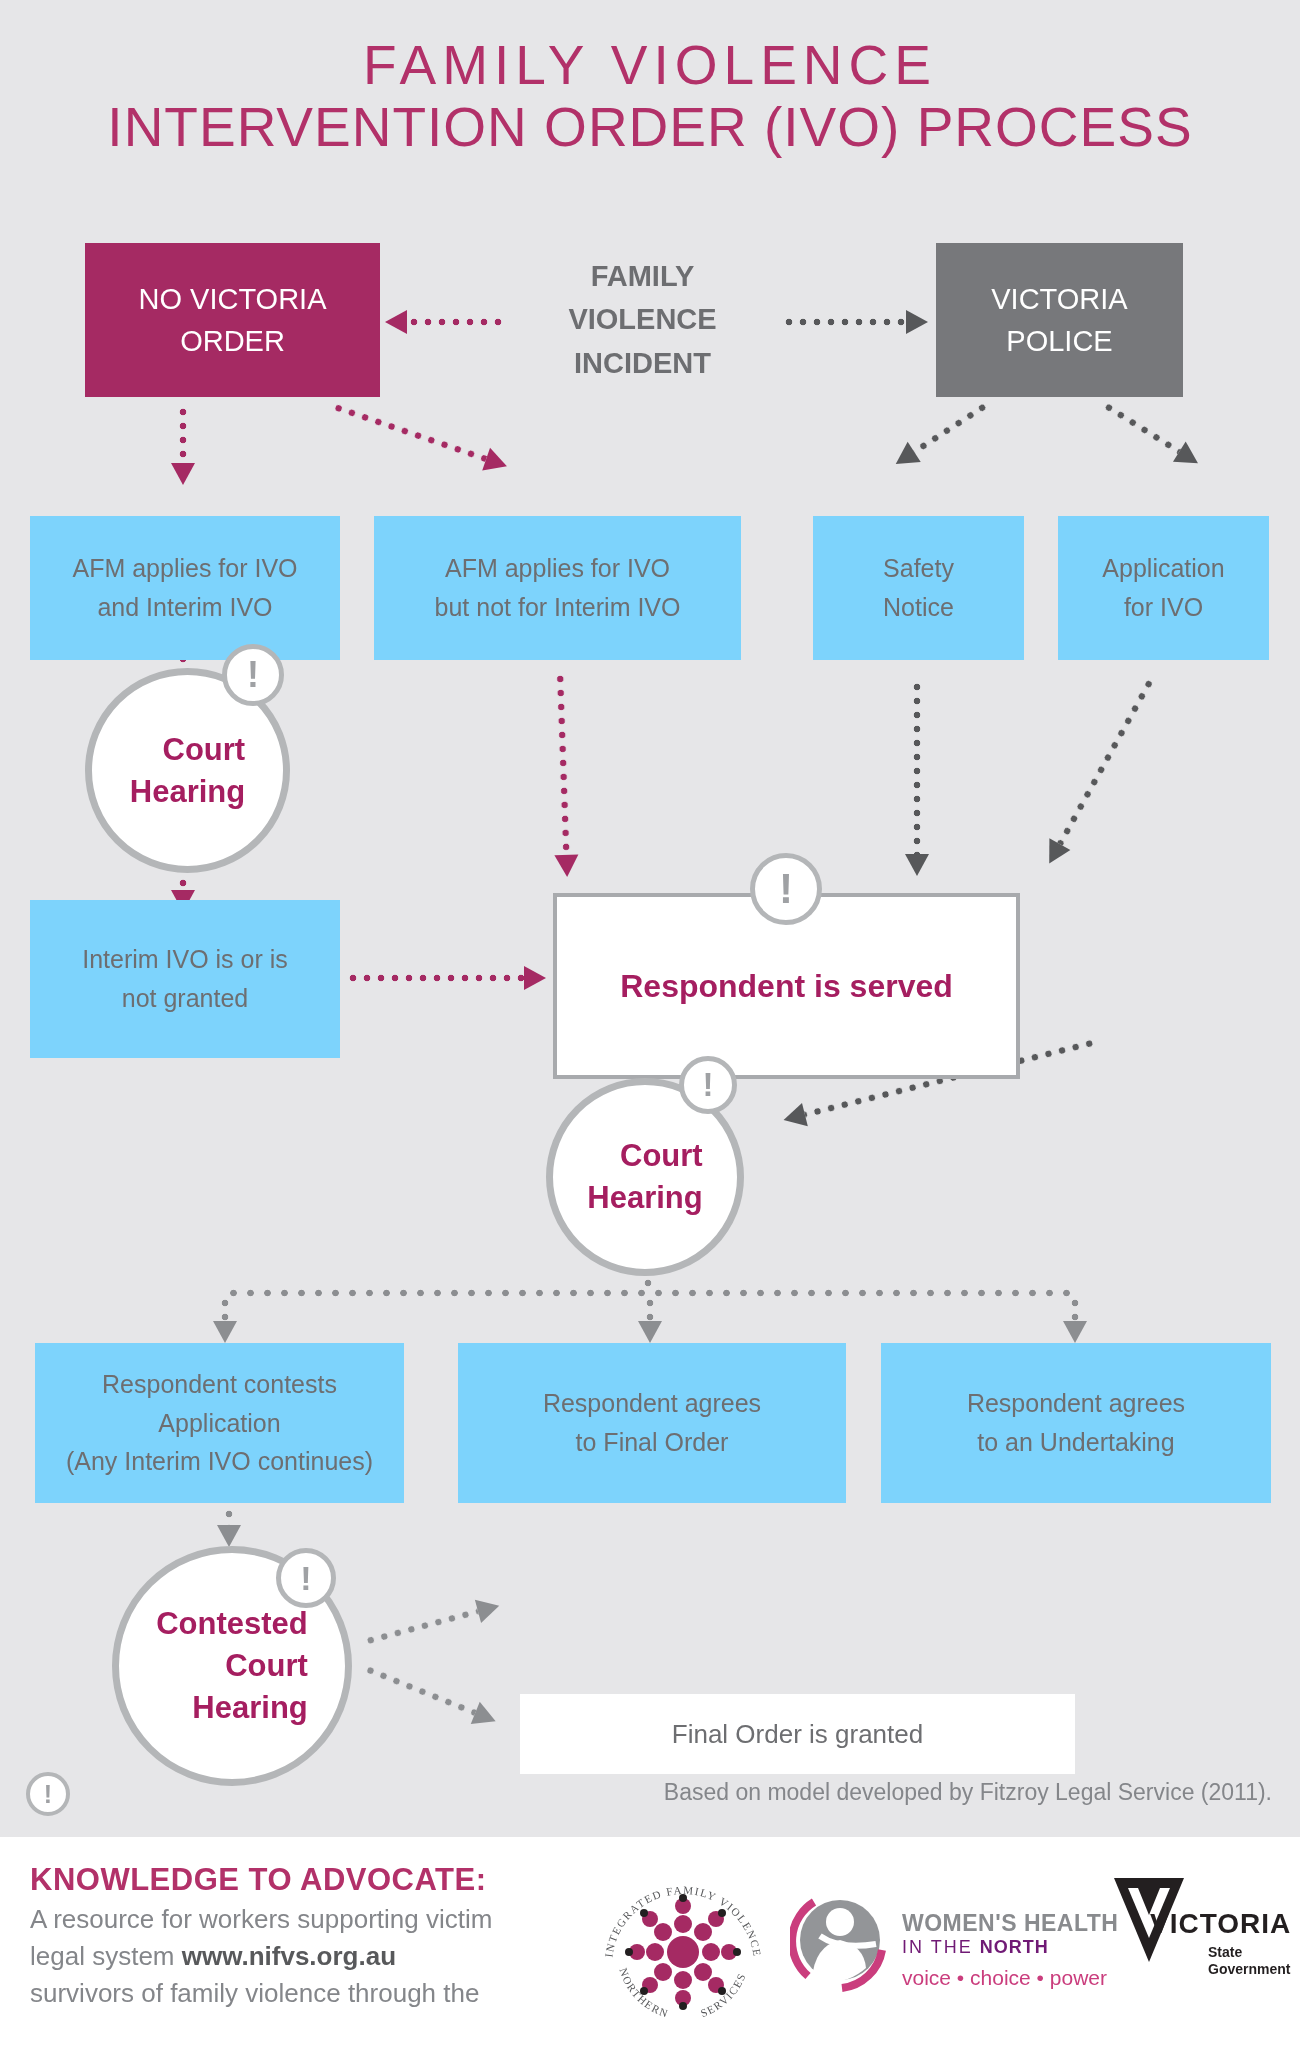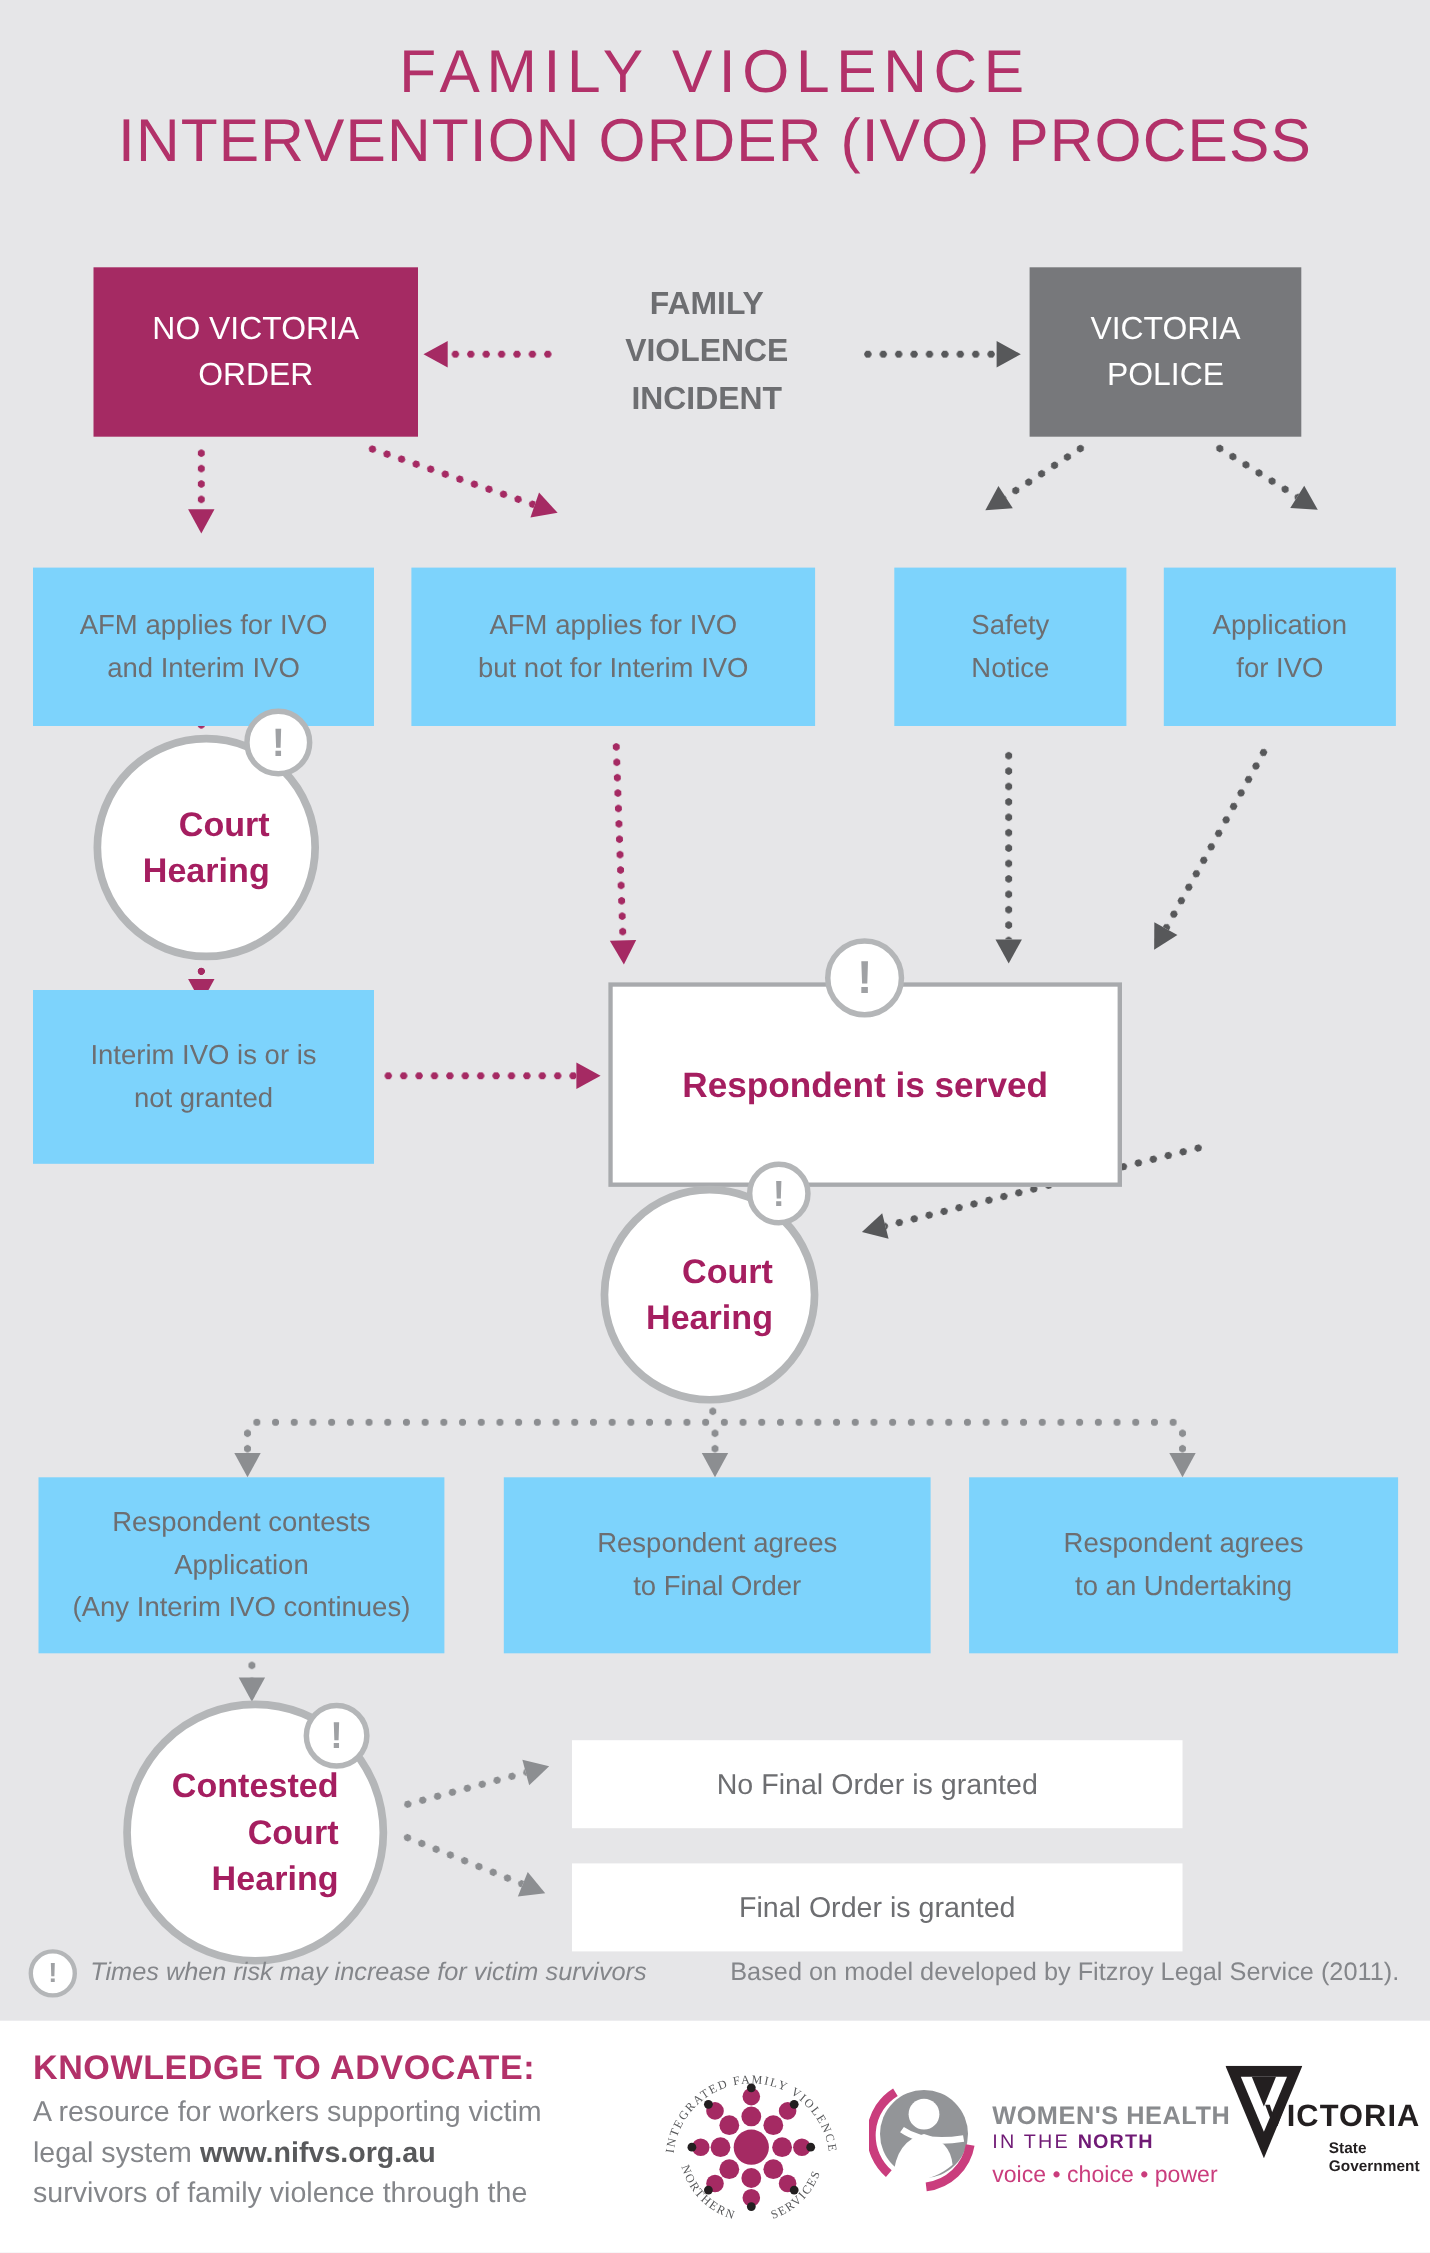--- a/index.html
+++ b/index.html
@@ -196,27 +196,25 @@
 to Final Order</div>
   <div class="abs node wbox pre" style="left:881px;top:1343px;width:390px;height:160px;">Respondent agrees
 to an Undertaking</div>
 
   <div class="abs hcircle pre" style="left:112px;top:1546px;width:226px;height:226px;">Contested
 Court
 Hearing</div>
   <div class="abs badge" style="left:276px;top:1548px;width:50px;height:50px;font-size:34px;">
       <span>!</span>
     </div>
-  <div class="abs node resbox" style="left:520px;top:1582px;width:555px;height:80px;">No Final Order is granted</div>
   <div class="abs node resbox" style="left:520px;top:1694px;width:555px;height:80px;">Final Order is granted</div>
 
   <div class="abs badge" style="left:26px;top:1772px;width:36px;height:36px;font-size:25px;border-width:4px;">
       <span>!</span>
     </div>
-  <div class="abs legend-note" style="left:82px;top:1779px;">Times when risk may increase for victim survivors</div>
   <div class="abs legend-credit" style="left:640px;top:1779px;width:632px;text-align:right;">Based on model developed by Fitzroy Legal Service (2011).</div>
 
   <div class="abs footer-bg"></div>
   <div class="abs f-head" style="left:30px;top:1862px;">KNOWLEDGE TO ADVOCATE:</div>
   <div class="abs f-body" style="left:30px;top:1901px;width:470px;">
     <div>A resource for workers supporting victim</div>
     <div><span>legal system </span><span class="f-site">www.nifvs.org.au</span></div>
     <div>survivors of family violence through the</div>
   </div>
 

